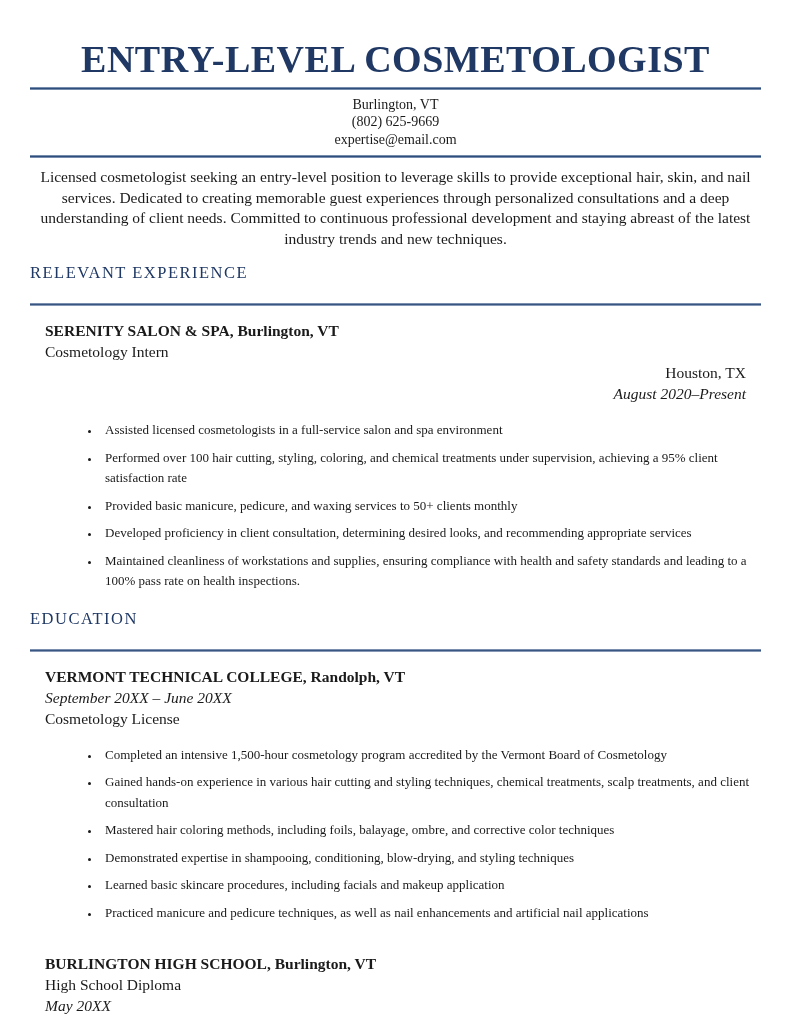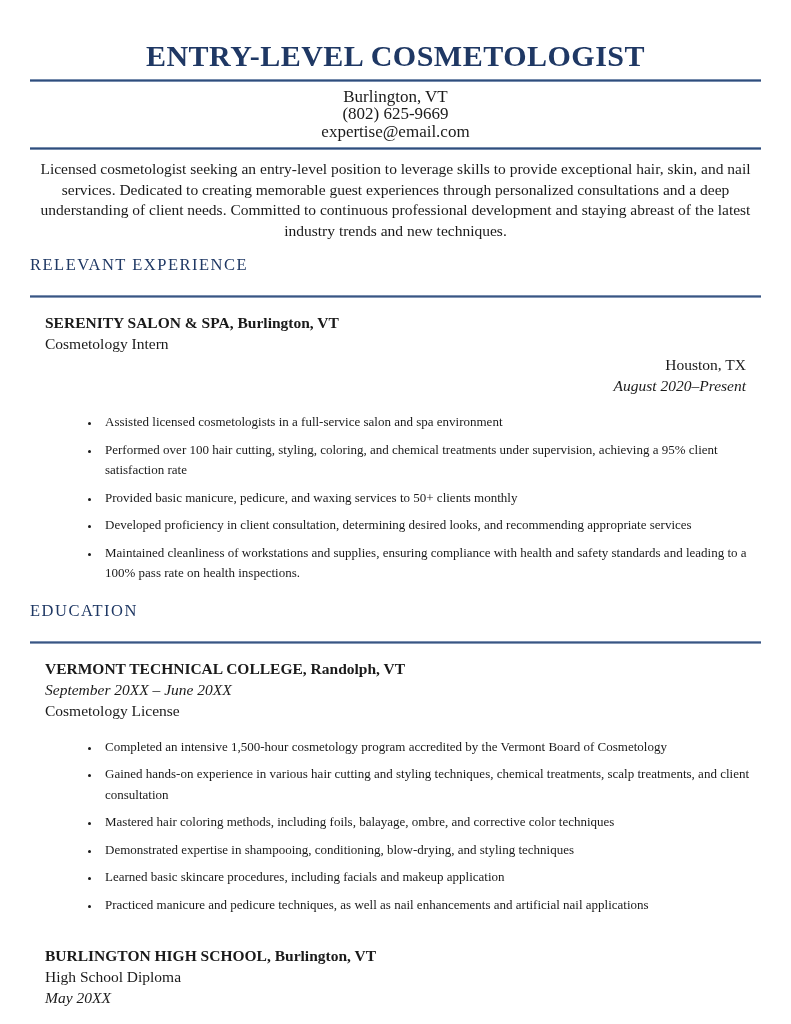--- a/index.html
+++ b/index.html
@@ -9,36 +9,36 @@
     background: #ffffff;
     font-family: "Liberation Serif", "DejaVu Serif", serif;
     color: #1a1a1a;
     box-sizing: border-box;
     padding: 40px 30px 0 30px;
     overflow: hidden;
   }
   
   .resume-title {
     text-align: center;
-    font-size: 30px;
+    font-size: 38px;
     font-weight: bold;
     color: #1F3864;
     letter-spacing: 0.5px;
     line-height: 1.05;
     margin: 0 0 7px 0;
   }
   .rule {
     height: 3px;
     background: linear-gradient(to bottom, #9aabc6 0%, #2f4d7c 50%, #9aabc6 100%);
     border: 0;
     margin: 0;
   }
   .contact-block {
     text-align: center;
-    font-size: 17px;
+    font-size: 14px;
     line-height: 17.5px;
     padding: 6px 0 7px 0;
     color: #1a1a1a;
   }
   
   .summary {
     text-align: center;
     font-size: 15.5px;
     line-height: 20.5px;
     margin: 9px 2px 14px 2px;

